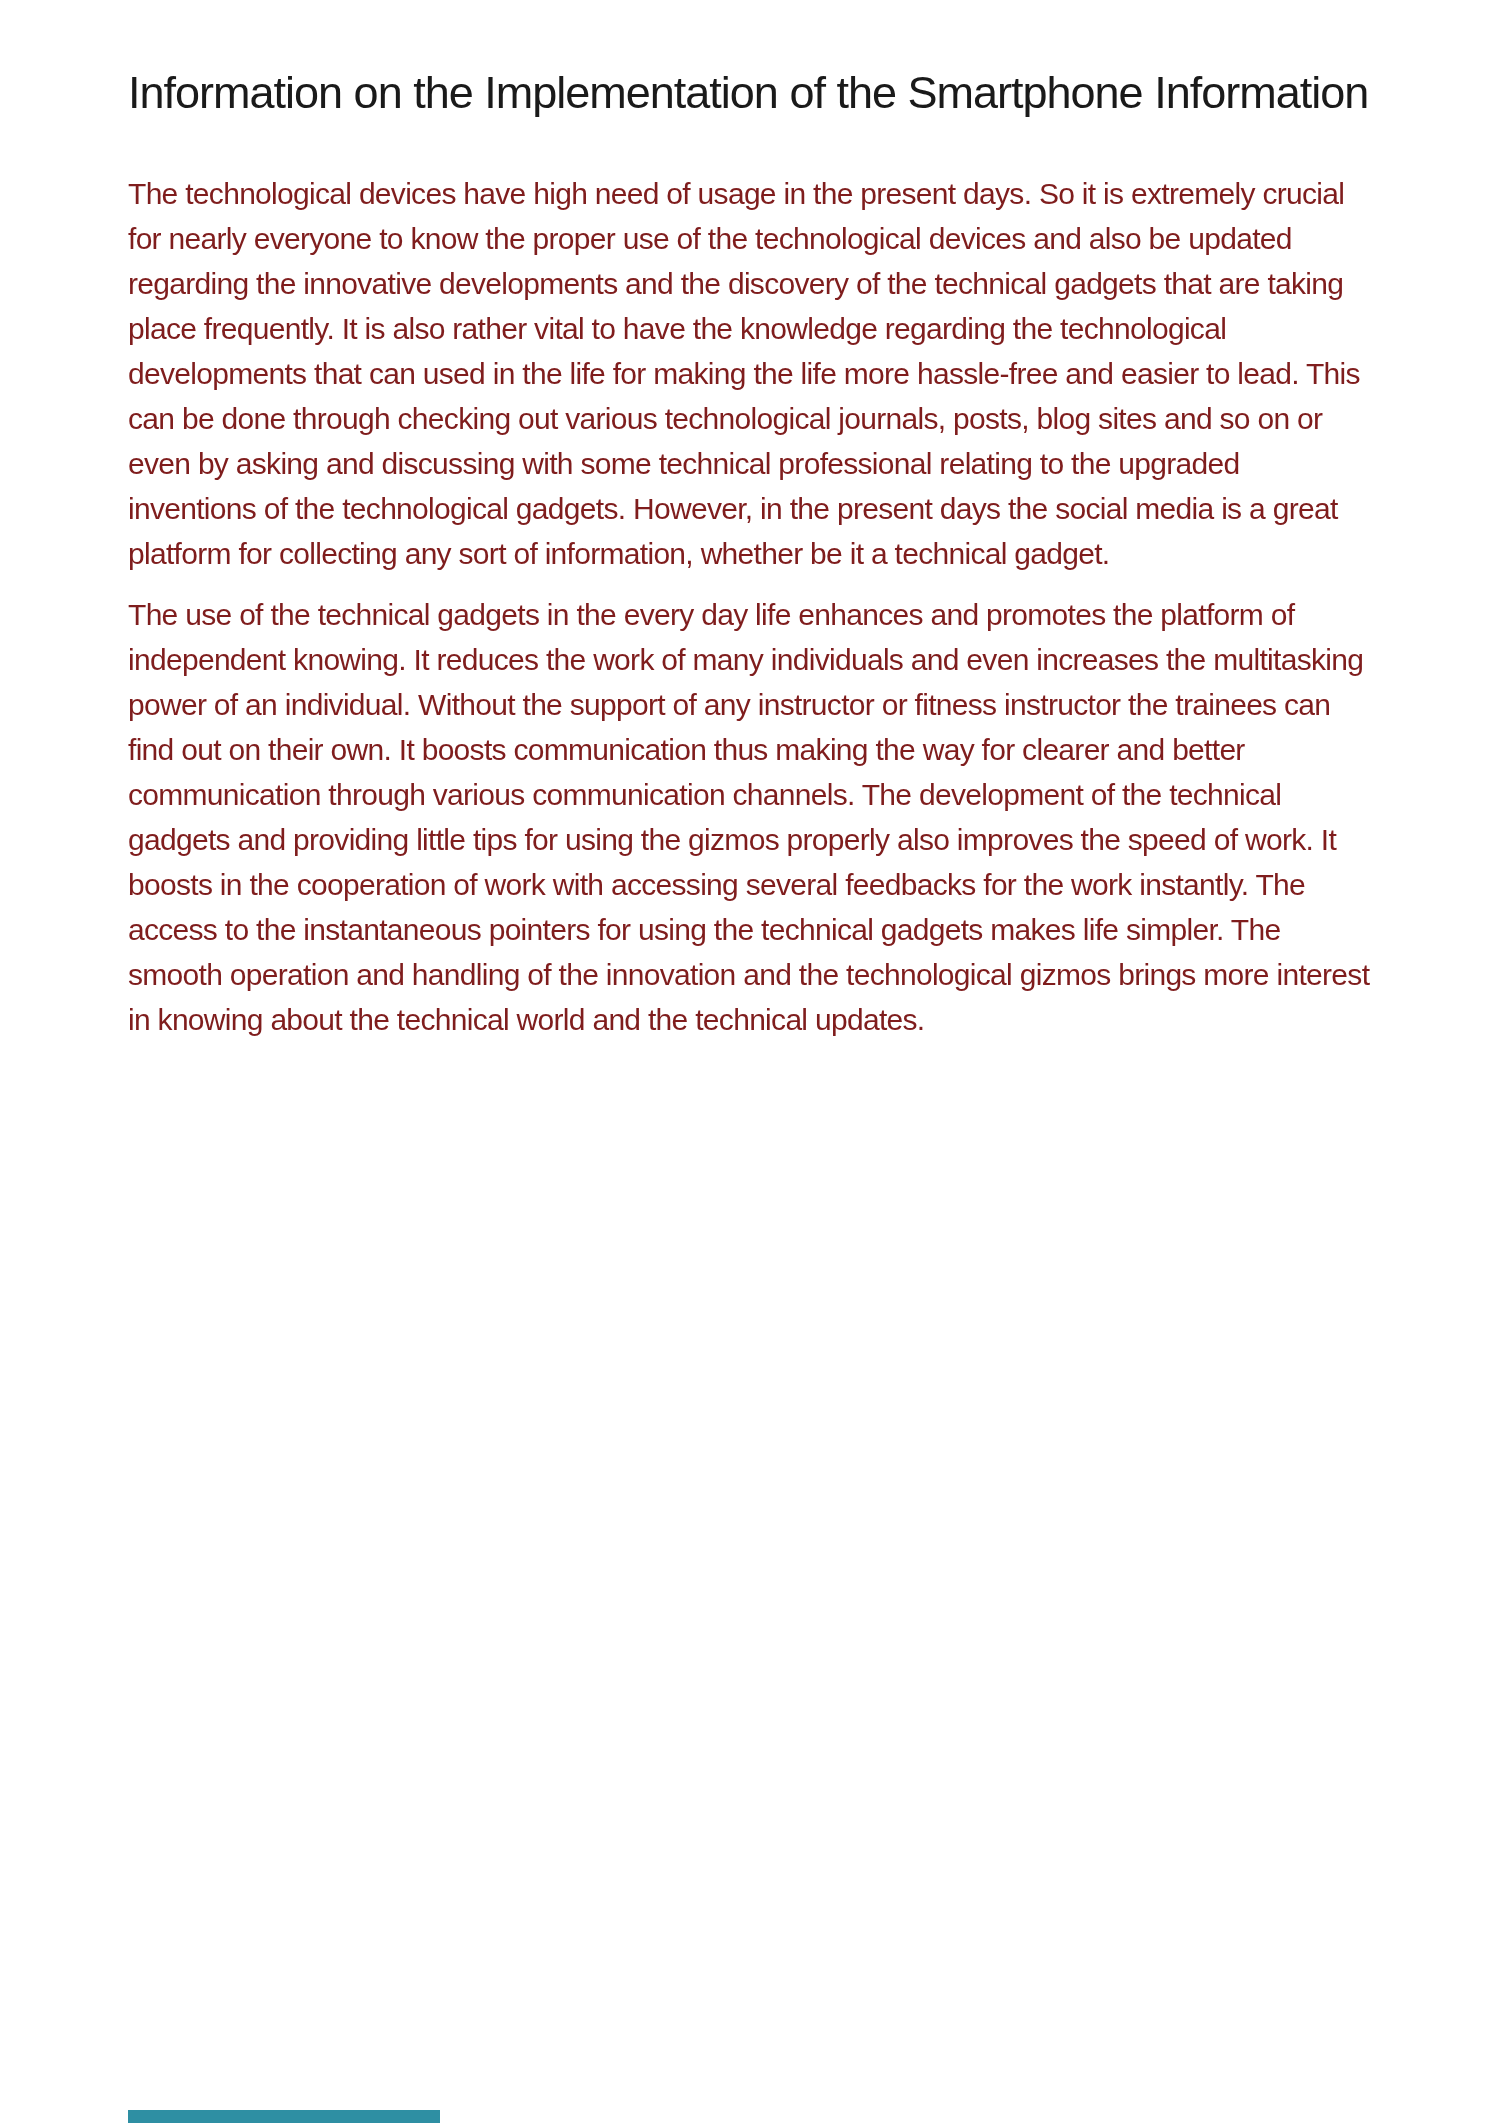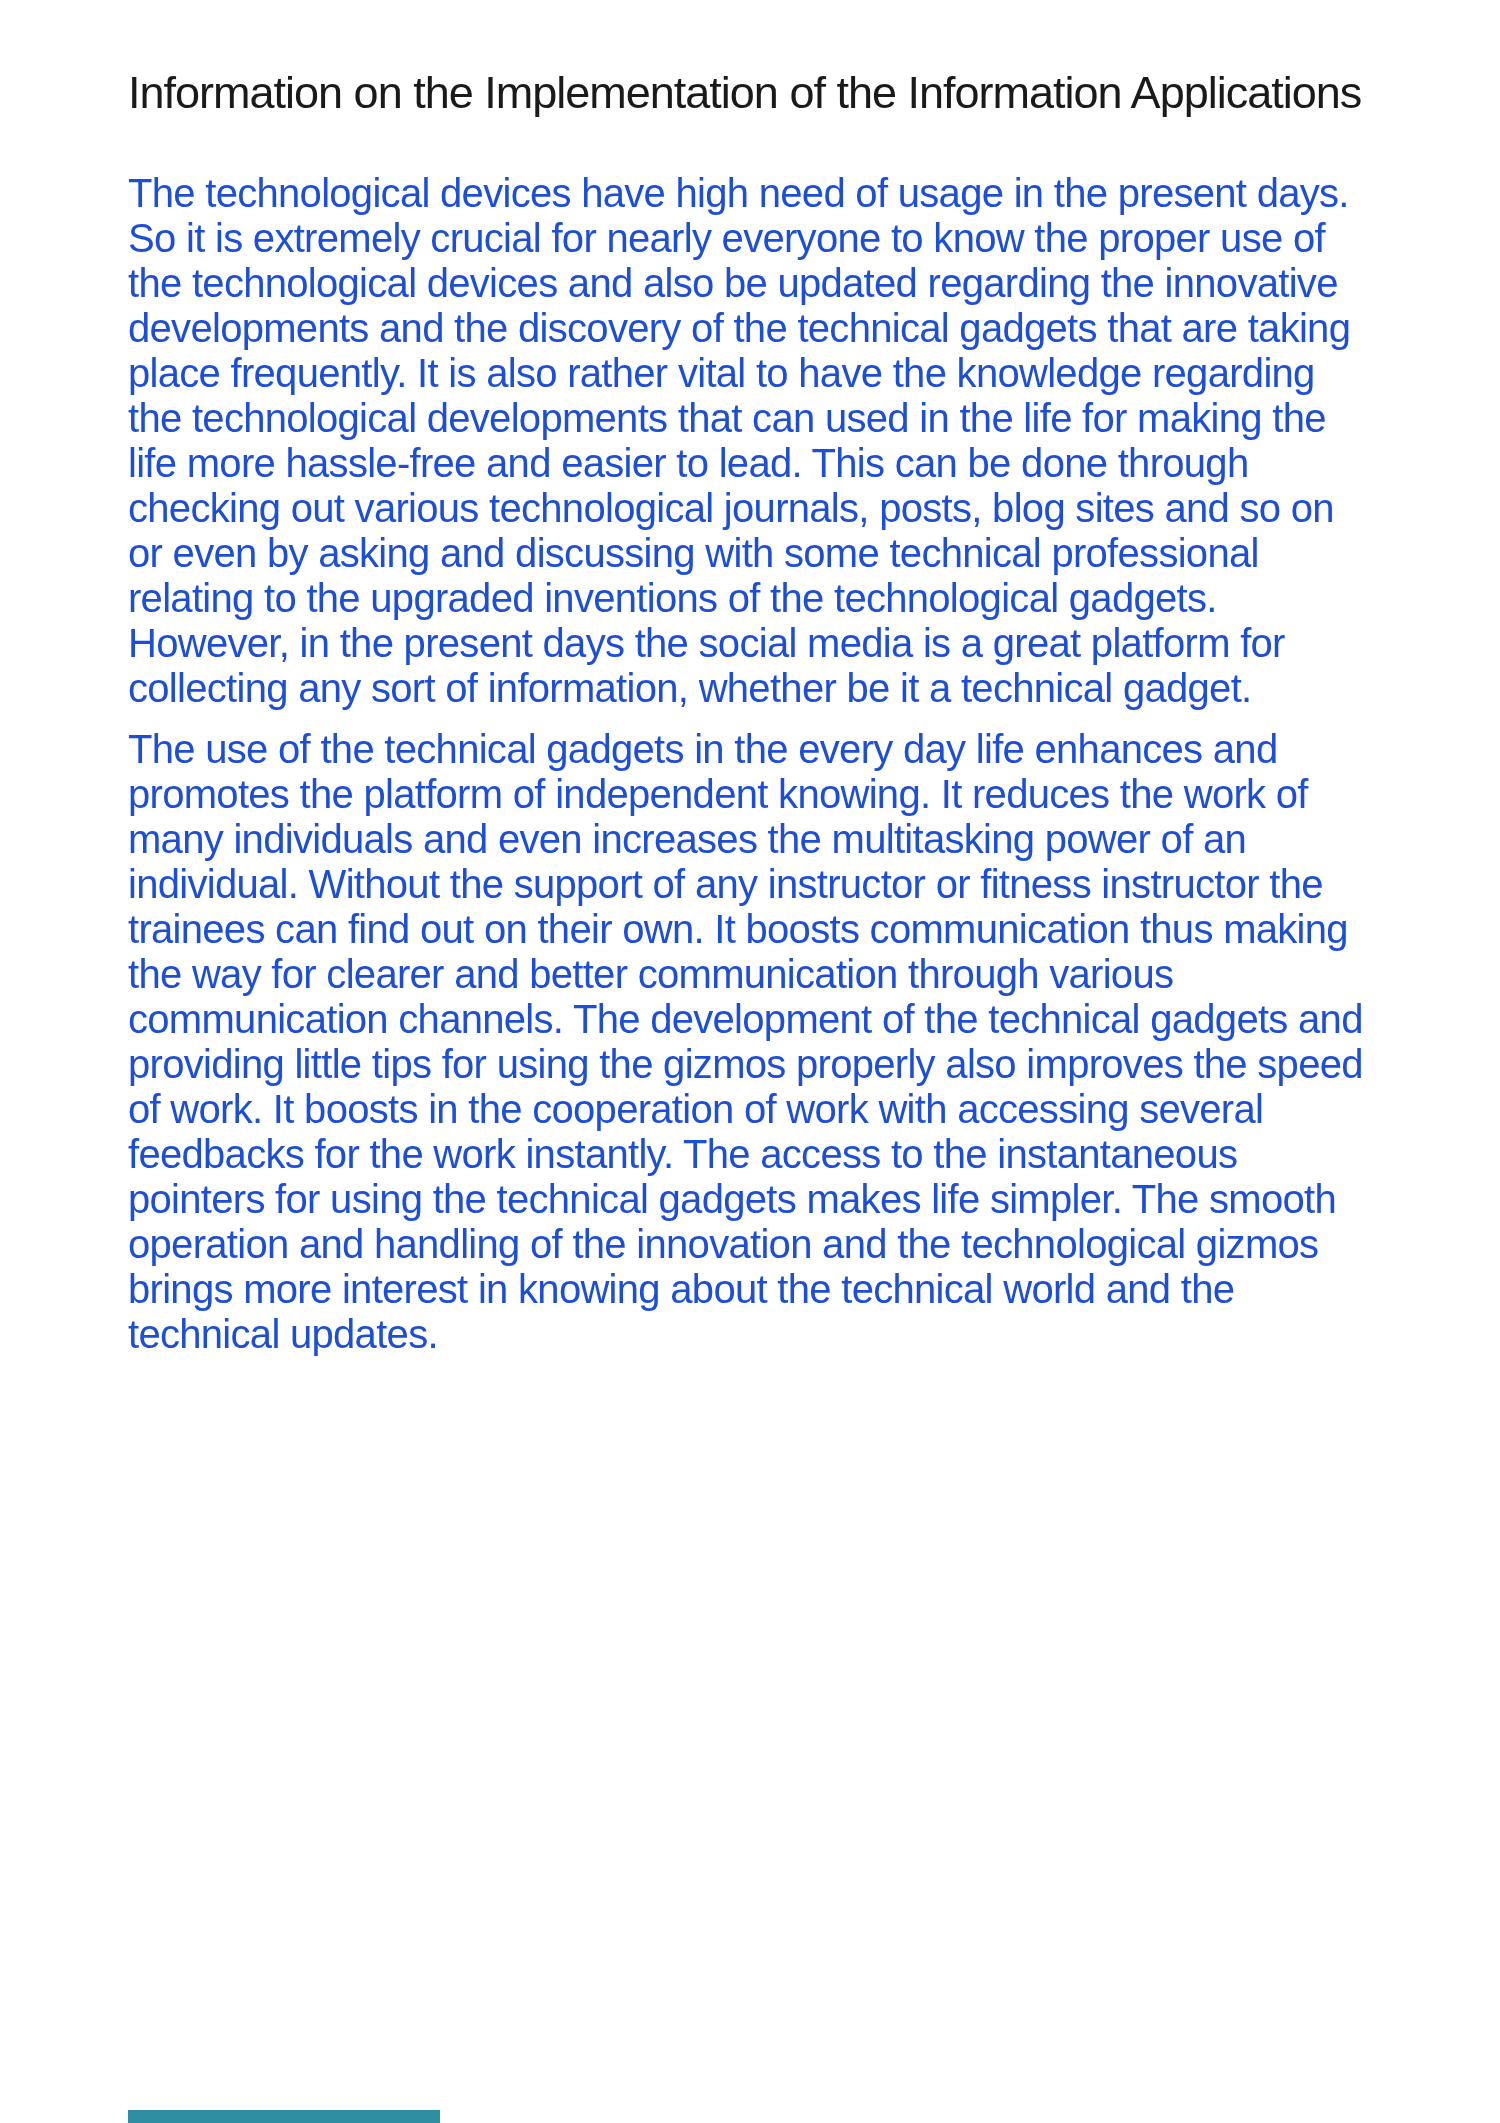--- a/index.html
+++ b/index.html
@@ -24,43 +24,43 @@
     margin: 0 0 56px 0;
     font-size: 45px;
     line-height: 45px;
     font-weight: 400;
     letter-spacing: -1px;
     color: #1a1a1a;
     max-width: 1244px;
   }
   .article-body p {
     margin: 16px 0 8px 0;
-    font-size: 40px;
+    font-size: 30px;
     line-height: 45px;
     font-weight: 400;
     letter-spacing: -0.7px;
-    color: #1d4ed8;
+    color: #7f1d1d;
     max-width: 1244px;
     text-align: left;
   }
   .footer-accent-bar {
     position: absolute;
     left: 128px;
     bottom: 0;
     width: 312px;
     height: 13px;
     background: #2E8FA3; 
   }
 </style>
 </head>
 <body>
 
 <main class="page">
 
-  <h1 class="doc-title">Information on the Implementation of the Information Applications</h1>
+  <h1 class="doc-title">Information on the Implementation of the Smartphone Information</h1>
 
   <section class="article-body">
     <p>The technological devices have high need of usage in the present days. So it is extremely crucial for nearly everyone to know the proper use of the technological devices and also be updated regarding the innovative developments and the discovery of the technical gadgets that are taking place frequently. It is also rather vital to have the knowledge regarding the technological developments that can used in the life for making the life more hassle-free and easier to lead. This can be done through checking out various technological journals, posts, blog sites and so on or even by asking and discussing with some technical professional relating to the upgraded inventions of the technological gadgets. However, in the present days the social media is a great platform for collecting any sort of information, whether be it a technical gadget.</p>
     <p>The use of the technical gadgets in the every day life enhances and promotes the platform of independent knowing. It reduces the work of many individuals and even increases the multitasking power of an individual. Without the support of any instructor or fitness instructor the trainees can find out on their own. It boosts communication thus making the way for clearer and better communication through various communication channels. The development of the technical gadgets and providing little tips for using the gizmos properly also improves the speed of work. It boosts in the cooperation of work with accessing several feedbacks for the work instantly. The access to the instantaneous pointers for using the technical gadgets makes life simpler. The smooth operation and handling of the innovation and the technological gizmos brings more interest in knowing about the technical world and the technical updates.</p>
   </section>
 
   <div class="footer-accent-bar" style="background-color: rgb(46, 143, 163);"></div>
 
 </main>
 

